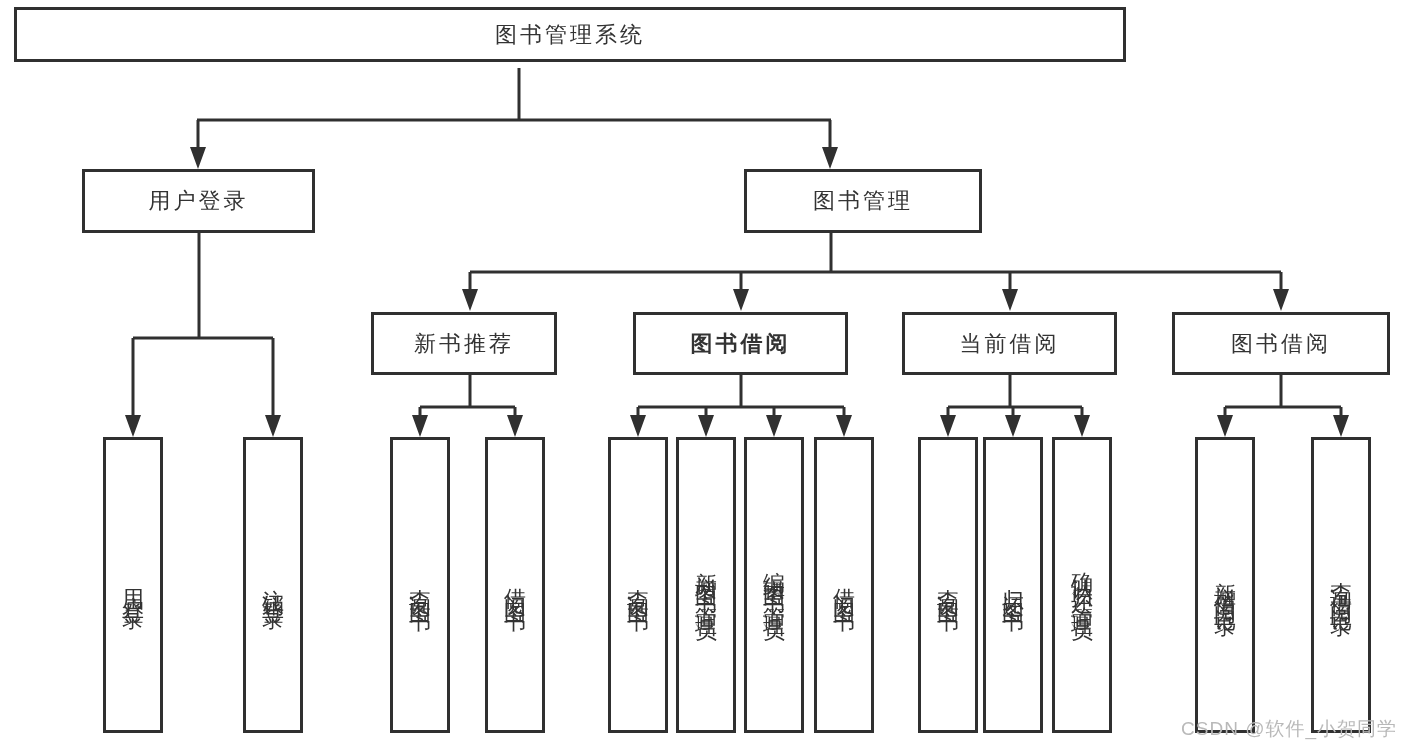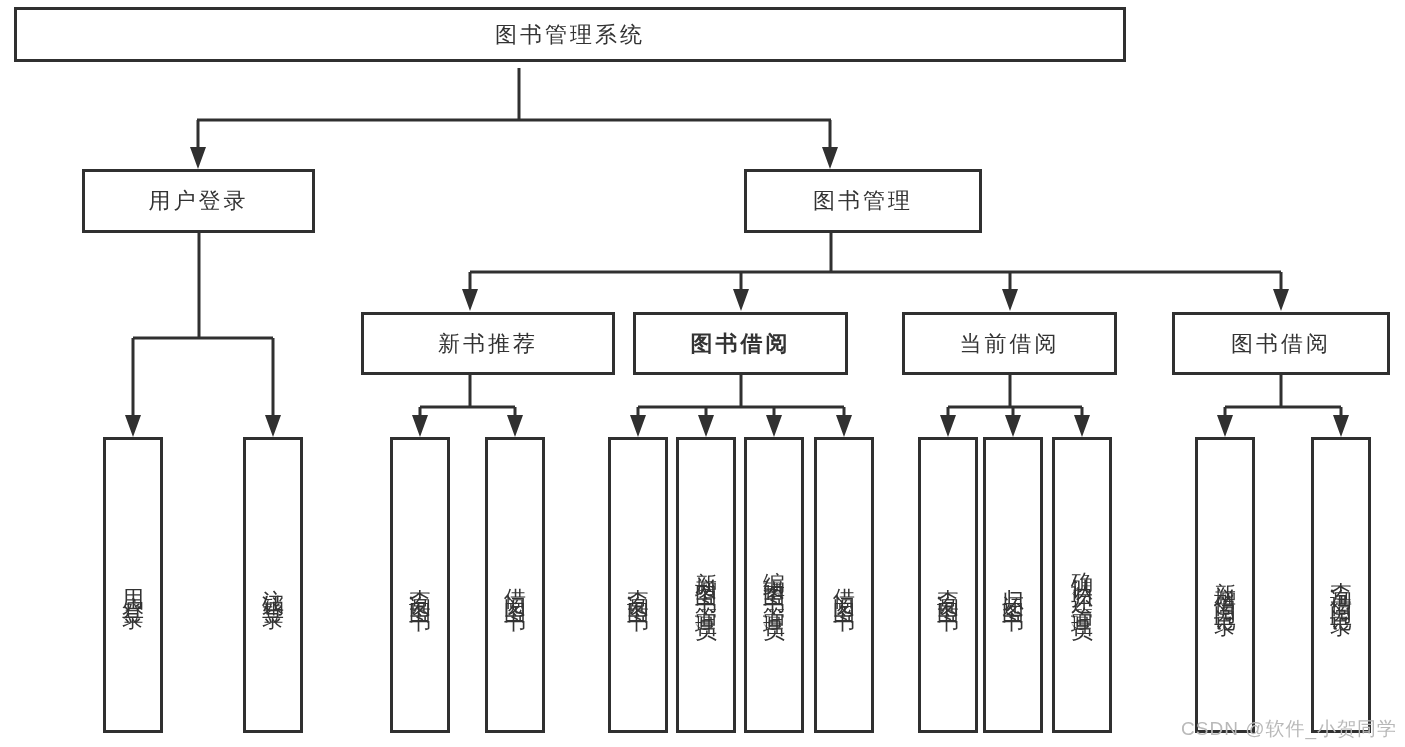--- a/index.html
+++ b/index.html
@@ -117,21 +117,21 @@
     <span>图书管理系统</span>
   </div>
 
   <div class="box" style="left:82px; top:169px; width:233px; height:64px;">
     <span>用户登录</span>
   </div>
   <div class="box" style="left:712px; top:169px; width:238px; height:64px;margin-left:32px;">
     <span>图书管理</span>
   </div>
 
-  <div class="box" style="left:361px; top:312px; width:254px; height:63px;">
+  <div class="box" style="left:371px; top:312px; width:186px; height:63px;">
     <span>新书推荐</span>
   </div>
   <div class="box" style="left:633px; top:312px; width:215px; height:63px;font-weight:bold;">
     <span>图书借阅</span>
   </div>
   <div class="box" style="left:902px; top:312px; width:215px; height:63px;">
     <span>当前借阅</span>
   </div>
   <div class="box" style="left:1172px; top:312px; width:218px; height:63px;">
     <span>图书借阅</span>

